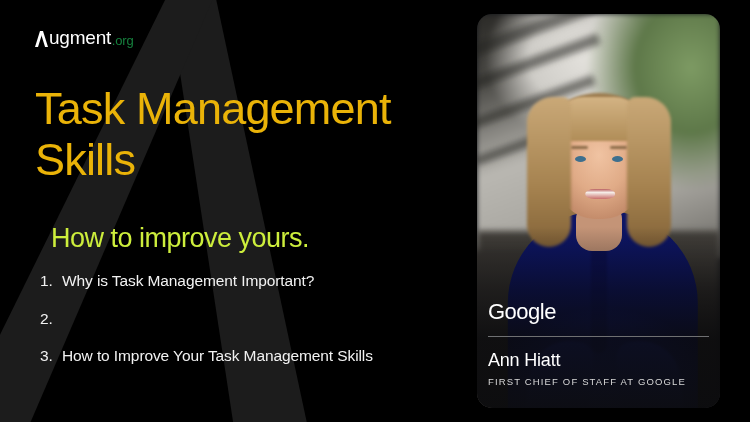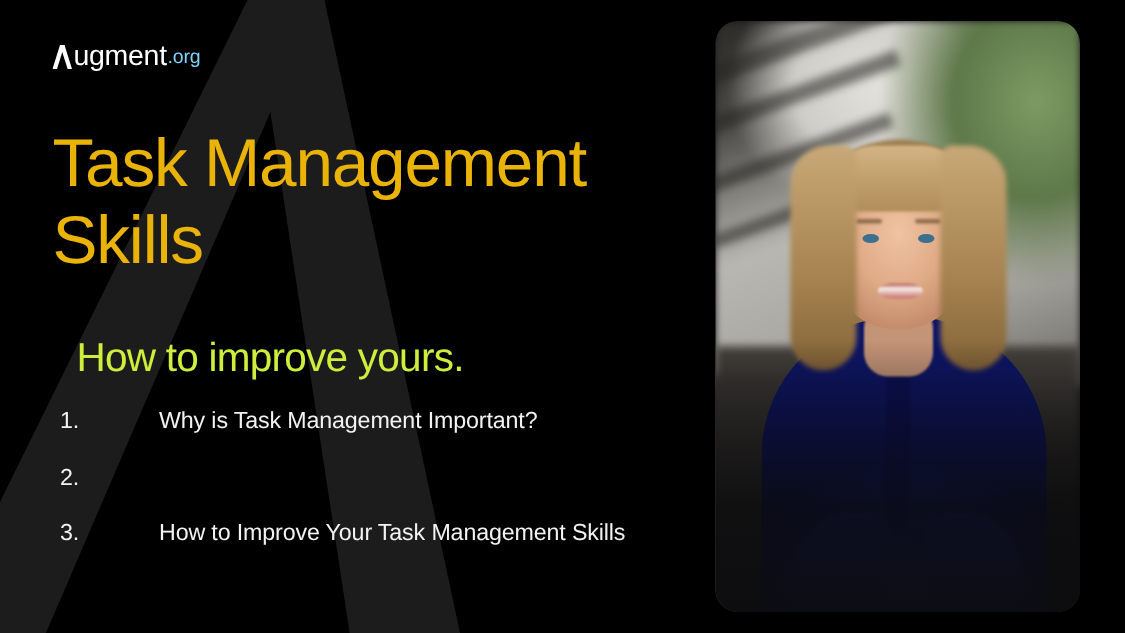--- a/index.html
+++ b/index.html
@@ -26,37 +26,37 @@
     height: 422px;
     pointer-events: none;
   }
 
   
   .logo {
     position: absolute;
     left: 35px;
     top: 28px;
     display: flex;
-    align-items: center;
+    align-items: flex-end;
     line-height: 1;
   }
   .logo-mark {
     display: block;
     margin-right: 1px;
   }
   .logo-word {
     font-size: 19px;
     font-weight: 400;
     color: #ffffff;
     letter-spacing: -0.2px;
   }
   .logo-tld {
     font-size: 13px;
     font-weight: 400;
-    color: #7dd3fc;
+    color: #15803d;
     letter-spacing: -0.1px;
     margin-left: 0.5px;
   }
 
   
   .title {
     position: absolute;
     left: 35px;
     top: 83px;
     width: 420px;
@@ -93,21 +93,21 @@
     font-size: 15.5px;
     color: #f2f2f2;
     line-height: 1;
     margin-bottom: 22px;
     letter-spacing: -0.1px;
   }
   .agenda-num {
     width: 22px;
     flex: 0 0 22px;
   }
-  .agenda-text { white-space: nowrap; margin-left: 44px; }
+  .agenda-text { white-space: nowrap; }
 
   
   .card {
     position: absolute;
     left: 477px;
     top: 14px;
     width: 243px;
     height: 394px;
     border-radius: 15px;
     overflow: hidden;
@@ -360,16 +360,22 @@
       <div class="hair-front-r"></div>
       <div class="brow-l"></div>
       <div class="brow-r"></div>
       <div class="eye-l"></div>
       <div class="eye-r"></div>
       <div class="mouth"></div>
 
       <div class="scrim"></div>
     </div>
 
+    <div class="caption">
+      <div class="google-word">Google</div>
+      <div class="divider"></div>
+      <div class="speaker-name">Ann Hiatt</div>
+      <div class="speaker-role">FIRST CHIEF OF STAFF AT GOOGLE</div>
+    </div>
 
   </div>
 
 </div>
 
 </body></html>

